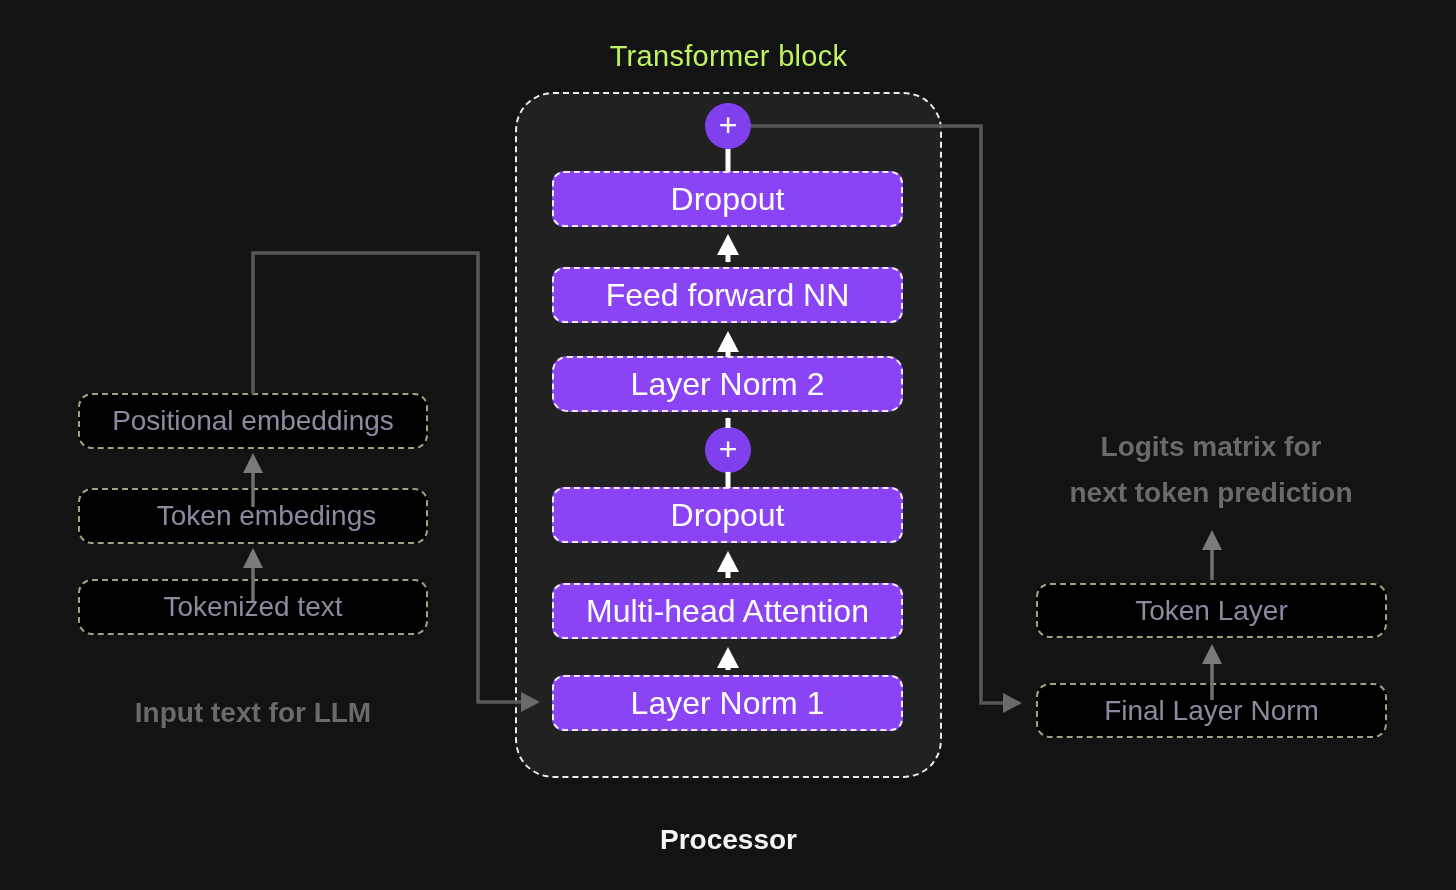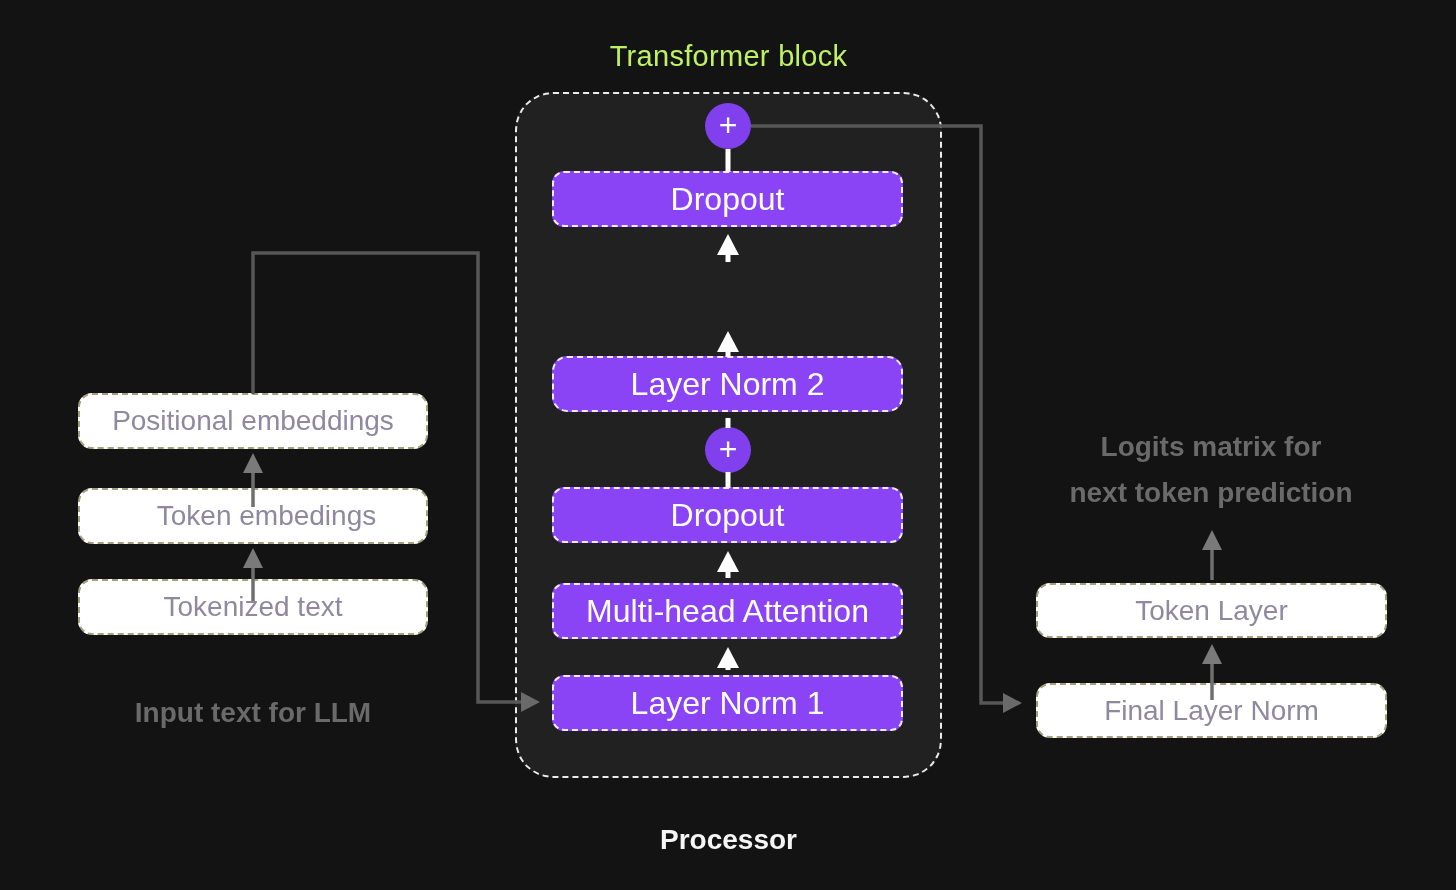--- a/index.html
+++ b/index.html
@@ -50,21 +50,21 @@
     border-radius: 50%;
     color: #ffffff;
     font-size: 32px;
     font-weight: 500;
     line-height: 44px;
     text-align: center;
     z-index: 2;
   }
   .dim-box {
     width: 351px; height: 56px;
-    background: #ffffff;
+    background: #000000;
     border: 2px dashed #a2a27f;
     border-radius: 14px;
     color: #8f89a0;
     font-size: 28px;
     line-height: 52px;
     text-align: center;
     z-index: 2;
   }
   .dim-box.left-col { left: 78px; width: 350px; }
   .dim-box.right-col { left: 1036px; }
@@ -99,20 +99,21 @@
 <div class="stage">
 
   <div class="abs block-title">Transformer block</div>
 
   <div class="abs panel"></div>
 
   <div class="abs plus-circle" style="top:103px;">+</div>
   <div class="abs plus-circle" style="top:427px;">+</div>
 
   <div class="abs layer-box" style="top:171px;">Dropout</div>
+  <div class="abs layer-box" style="top:267px;">Feed forward NN</div>
   <div class="abs layer-box" style="top:356px;border-radius:15px;">Layer Norm 2</div>
   <div class="abs layer-box" style="top:487px;">Dropout</div>
   <div class="abs layer-box" style="top:583px;">Multi-head Attention</div>
   <div class="abs layer-box" style="top:675px;">Layer Norm 1</div>
 
   <div class="abs dim-box left-col" style="top:393px;">Positional embeddings</div>
   <div class="abs dim-box left-col" style="top:488px;padding-left:27px;">Token embedings</div>
   <div class="abs dim-box left-col" style="top:579px;">Tokenized text</div>
   <div class="abs caption input">Input text for LLM</div>
 

